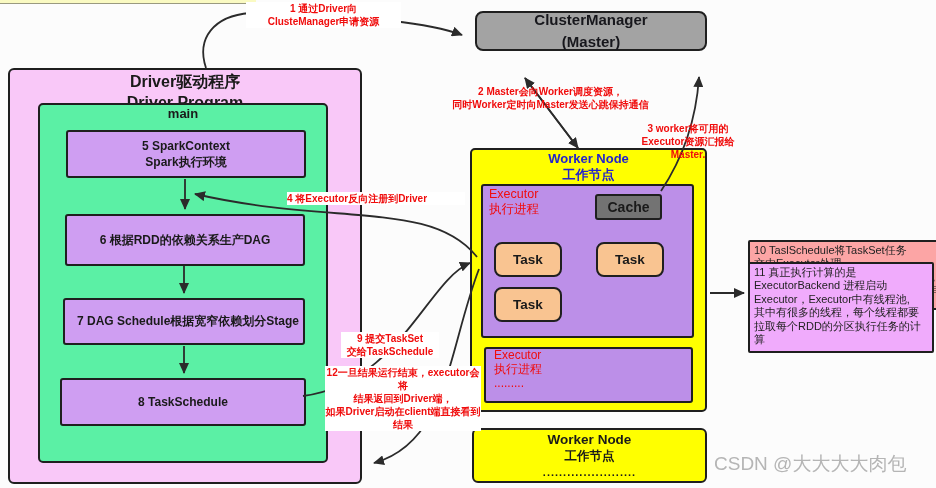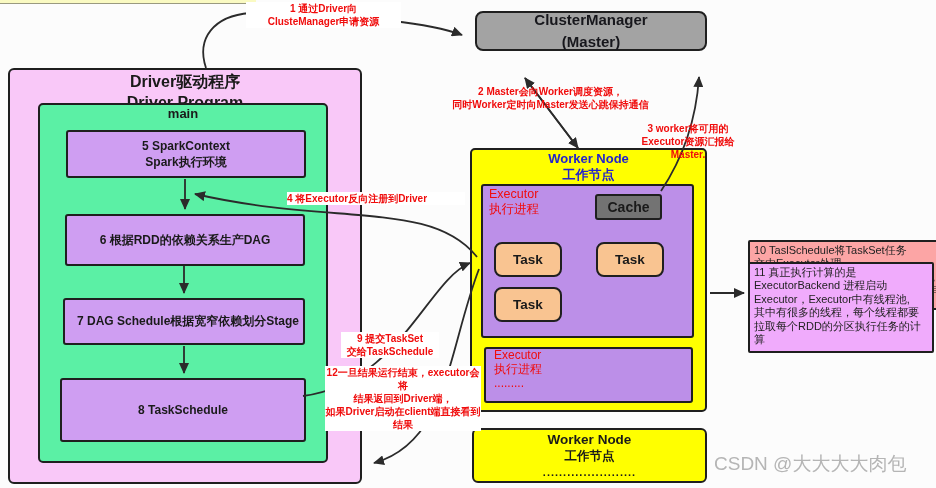--- a/index.html
+++ b/index.html
@@ -20,21 +20,21 @@
 
   .driver{left:8px;top:68px;width:354px;height:416px;background:#f9c8f8;border-radius:6px;}
   .driver-title{left:8px;top:72px;width:354px;text-align:center;font-weight:bold;font-size:16px;line-height:1.3;}
   .mainbox{left:38px;top:103px;width:290px;height:360px;background:#5bf0a5;border-radius:5px;}
   .main-label{left:38px;top:106px;width:290px;text-align:center;font-weight:bold;font-size:13px;}
 
   .step{background:#cf9ef2;border:2px solid #1f1f1f;border-radius:3px;font-weight:bold;font-size:12px;line-height:1.35;justify-content:center;}
   .s5{left:66px;top:130px;width:240px;height:48px;}
   .s6{left:65px;top:214px;width:240px;height:52px;}
   .s7{left:63px;top:298px;width:242px;height:47px;padding-left:8px;}
-  .s8{left:60px;top:378px;width:246px;height:64px;}
+  .s8{left:60px;top:378px;width:246px;height:48px;}
 
   .worker1{left:470px;top:148px;width:237px;height:264px;background:#ffff00;border-radius:5px;}
   .worker1-title{left:470px;top:151px;width:237px;text-align:center;font-weight:bold;font-size:13px;line-height:1.25;color:#2222cc;}
   .exec1{left:481px;top:184px;width:213px;height:154px;background:#bc8fe8;border-radius:3px;}
   .exec-label{font-weight:normal;font-size:12.5px;line-height:1.2;color:#f00c0c;}
   .exec1-label{left:489px;top:187px;}
   .cache{left:595px;top:194px;width:67px;height:26px;background:#737373;border-radius:3px;font-weight:bold;font-size:14px;}
   .task{background:#f9c491;border:2px solid #1f1f1f;border-radius:8px;font-weight:bold;font-size:13.5px;text-align:center;}
   .t1{left:494px;top:242px;width:68px;height:35px;}
   .t2{left:596px;top:242px;width:68px;height:35px;}

